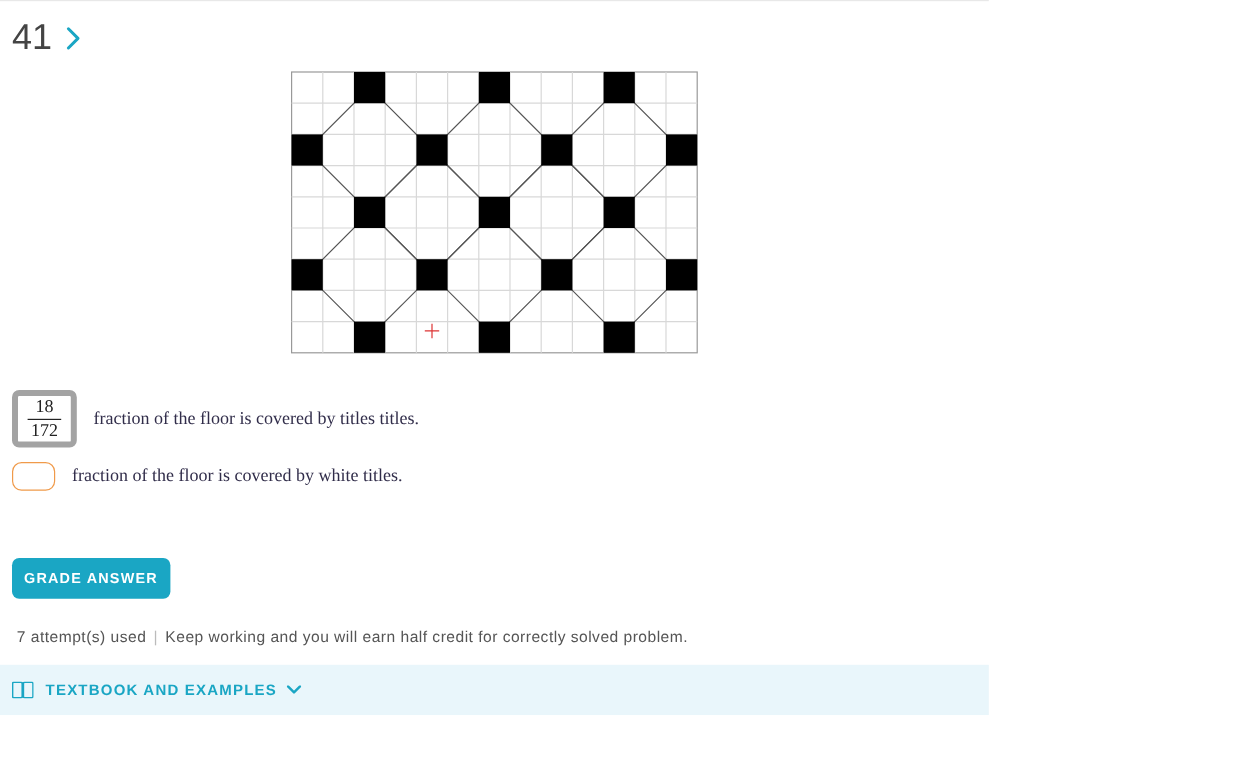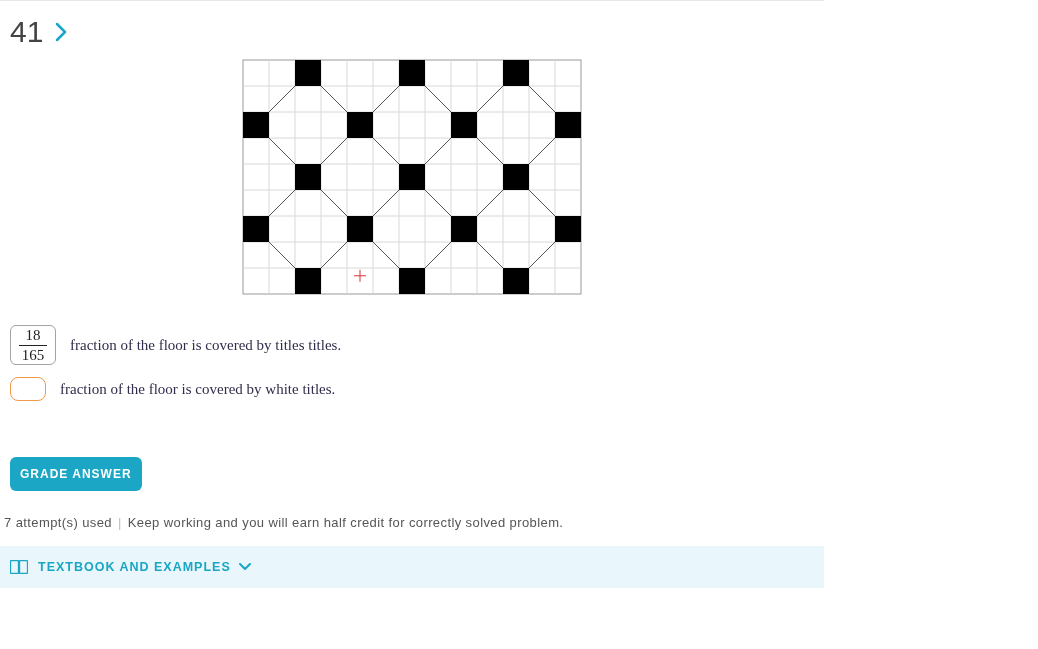--- a/index.html
+++ b/index.html
@@ -71,21 +71,21 @@
   }
   .answer-right {
     flex: 1 1 auto;
   }
   .answer-line {
     display: flex;
     align-items: center;
     margin-bottom: 12px;
   }
   .frac-box {
-    border: 1px solid #a3a3a3;
+    border: 5px solid #a3a3a3;
     border-radius: 6px;
     padding: 1px 8px 1px 8px;
     min-width: 28px;
     text-align: center;
     margin-right: 14px;
     font-family: Georgia, "Times New Roman", serif;
     color: #222;
     font-size: 15px;
     line-height: 1.1;
   }
@@ -120,20 +120,21 @@
     font-size: 12px;
     font-weight: 700;
     letter-spacing: 1px;
     cursor: pointer;
   }
   .attempts {
     padding: 14px 0 16px 4px;
     font-size: 13px;
     color: #555;
     letter-spacing: 0.4px;
+    margin-left: 10px;
   }
   .attempts .sep {
     color: #bbb;
     padding: 0 2px;
   }
   .textbook-bar {
     background: #e9f6fb;
     padding: 14px 10px;
     display: flex;
     align-items: center;
@@ -218,21 +219,21 @@
           <line x1="117" y1="209.8" x2="117" y2="221.8" stroke="#d33" stroke-width="1"></line>
         </g>
       </svg>
   </div>
 
   <div class="answer-block">
     <div class="answer-right">
       <div class="answer-line">
         <div class="frac-box">
           <div class="frac-top">18</div>
-          <div class="frac-bottom">165</div>
+          <div class="frac-bottom">172</div>
         </div>
         <div class="answer-text">fraction of the floor is covered by titles titles.</div>
       </div>
       <div class="answer-line">
         <div class="empty-box"></div>
         <div class="answer-text">fraction of the floor is covered by white titles.</div>
       </div>
     </div>
   </div>
 

